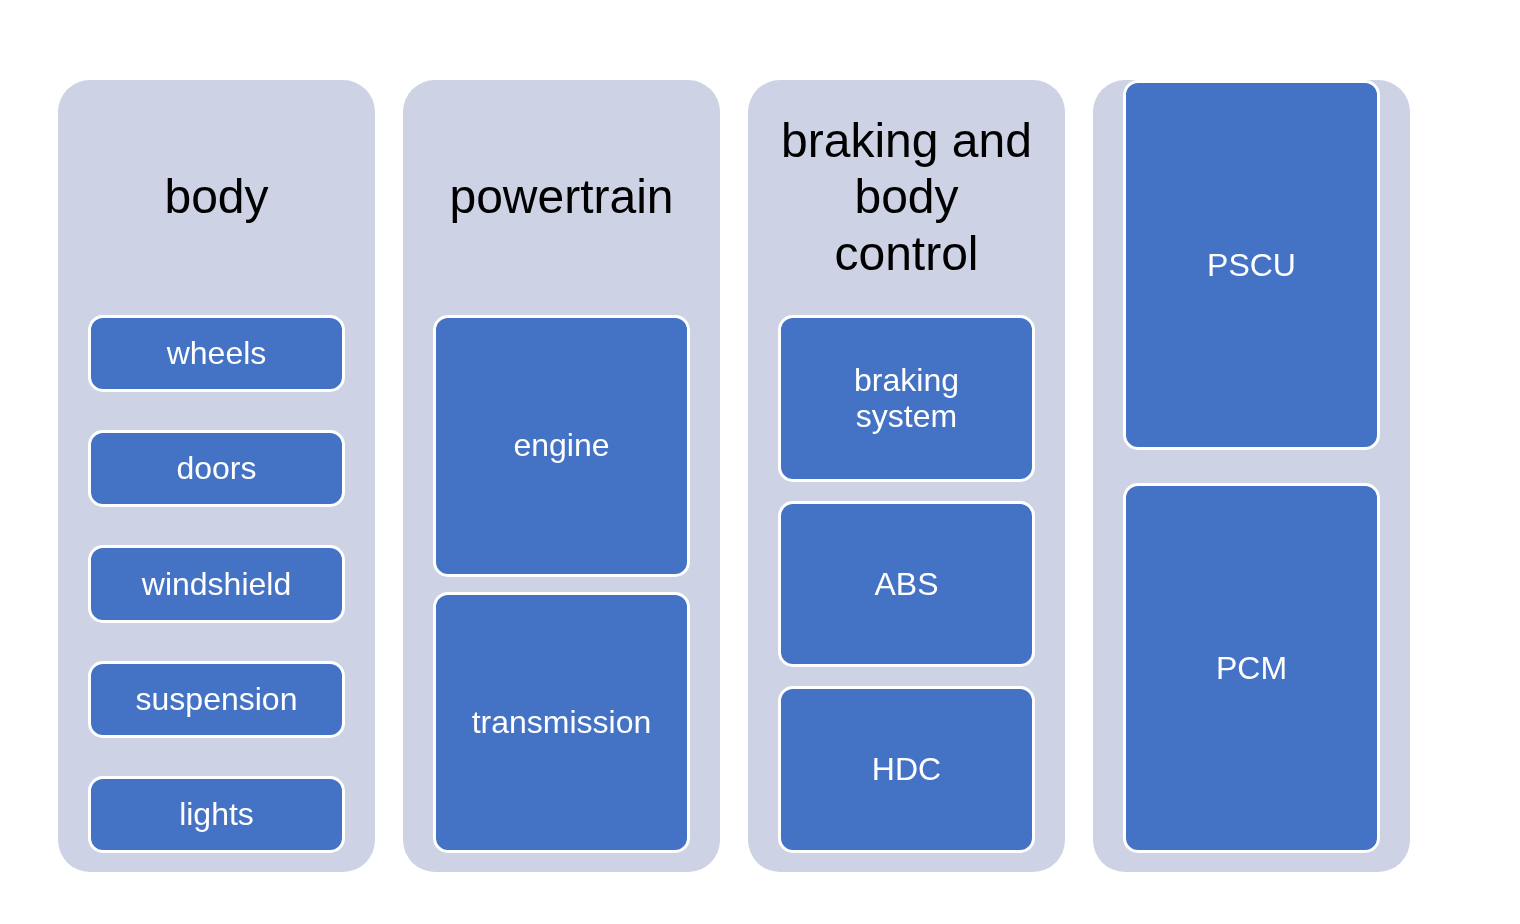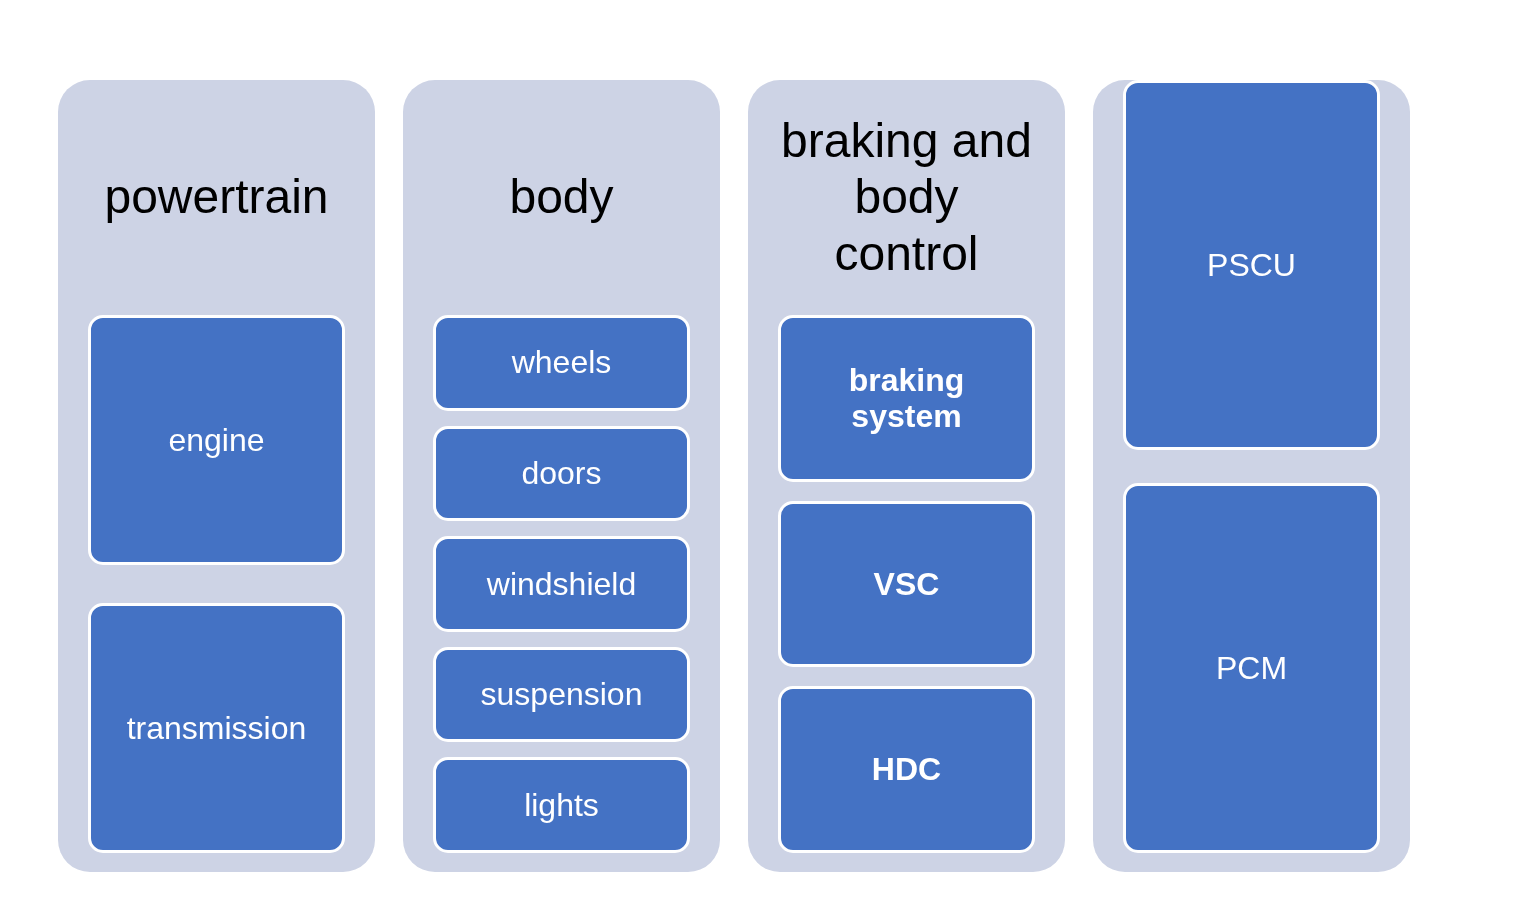--- a/index.html
+++ b/index.html
@@ -49,21 +49,21 @@
     display: inline-block;
     width: 256px;
   }
   .items {
     flex: 1;
     display: flex;
     flex-direction: column;
   }
   .column:nth-child(1) .items { gap: 38px; }
   .column:nth-child(2) .items { gap: 15px; }
-  .column:nth-child(3) .items { gap: 19px; font-weight: bold; }
+  .column:nth-child(3) .items { gap: 19px; }
   .column:nth-child(4) .items { gap: 33px; }
   .item {
     box-sizing: border-box;
     flex: 1;
     background: #4472c4;
     border: 3px solid #ffffff;
     border-radius: 15px;
     display: flex;
     align-items: center;
     justify-content: center;
@@ -72,34 +72,20 @@
     font-size: 32px;
     line-height: 1.15;
     padding: 0 27px;
   }
 </style>
 </head>
 <body>
 
 <div class="canvas">
   <div class="columns">
-
-    <div class="column">
-      <div class="column-title">
-        <span>powertrain</span>
-      </div>
-      <div class="items">
-        <div class="item">
-          <span>engine</span>
-        </div>
-        <div class="item">
-          <span>transmission</span>
-        </div>
-      </div>
-    </div>
 
     <div class="column">
       <div class="column-title">
         <span>body</span>
       </div>
       <div class="items">
         <div class="item">
           <span>wheels</span>
         </div>
         <div class="item">
@@ -112,28 +98,42 @@
           <span>suspension</span>
         </div>
         <div class="item">
           <span>lights</span>
         </div>
       </div>
     </div>
 
     <div class="column">
       <div class="column-title">
+        <span>powertrain</span>
+      </div>
+      <div class="items">
+        <div class="item">
+          <span>engine</span>
+        </div>
+        <div class="item">
+          <span>transmission</span>
+        </div>
+      </div>
+    </div>
+
+    <div class="column">
+      <div class="column-title">
         <span>braking and body control</span>
       </div>
       <div class="items">
         <div class="item">
           <span>braking system</span>
         </div>
         <div class="item">
-          <span>VSC</span>
+          <span>ABS</span>
         </div>
         <div class="item">
           <span>HDC</span>
         </div>
       </div>
     </div>
 
     <div class="column">
       <div class="items">
         <div class="item">

